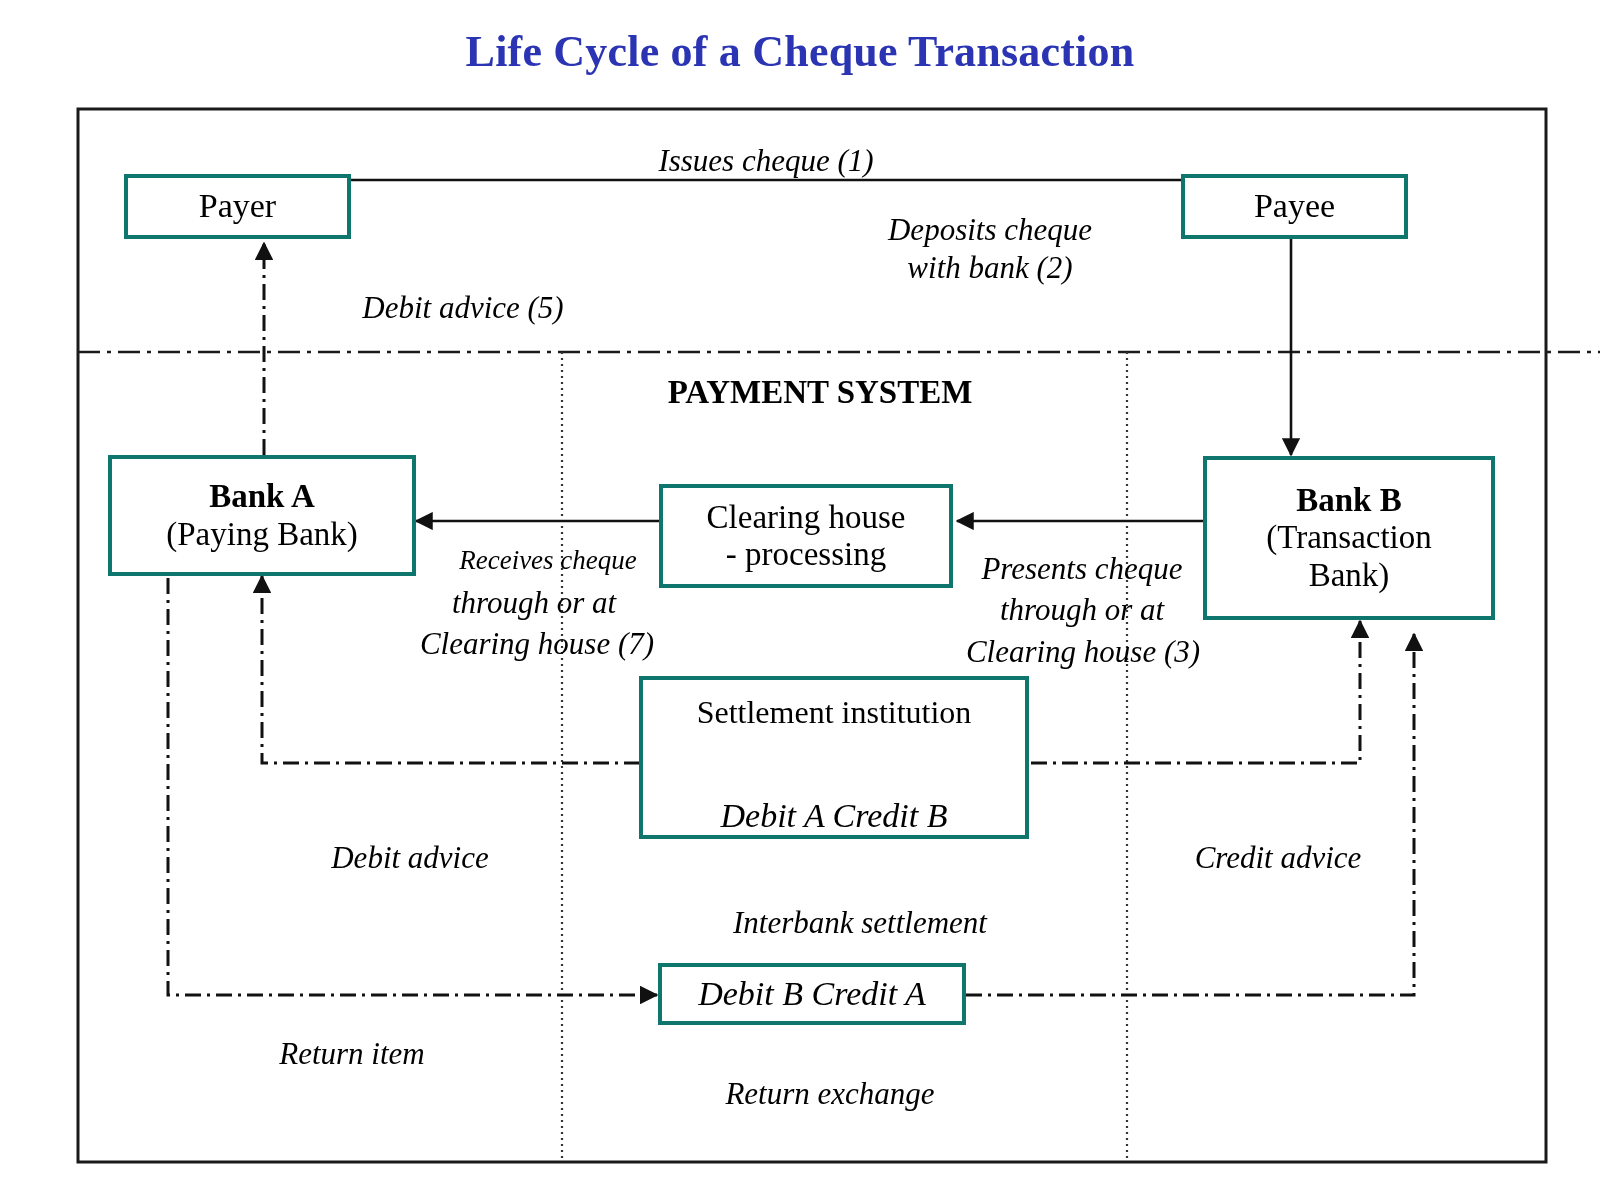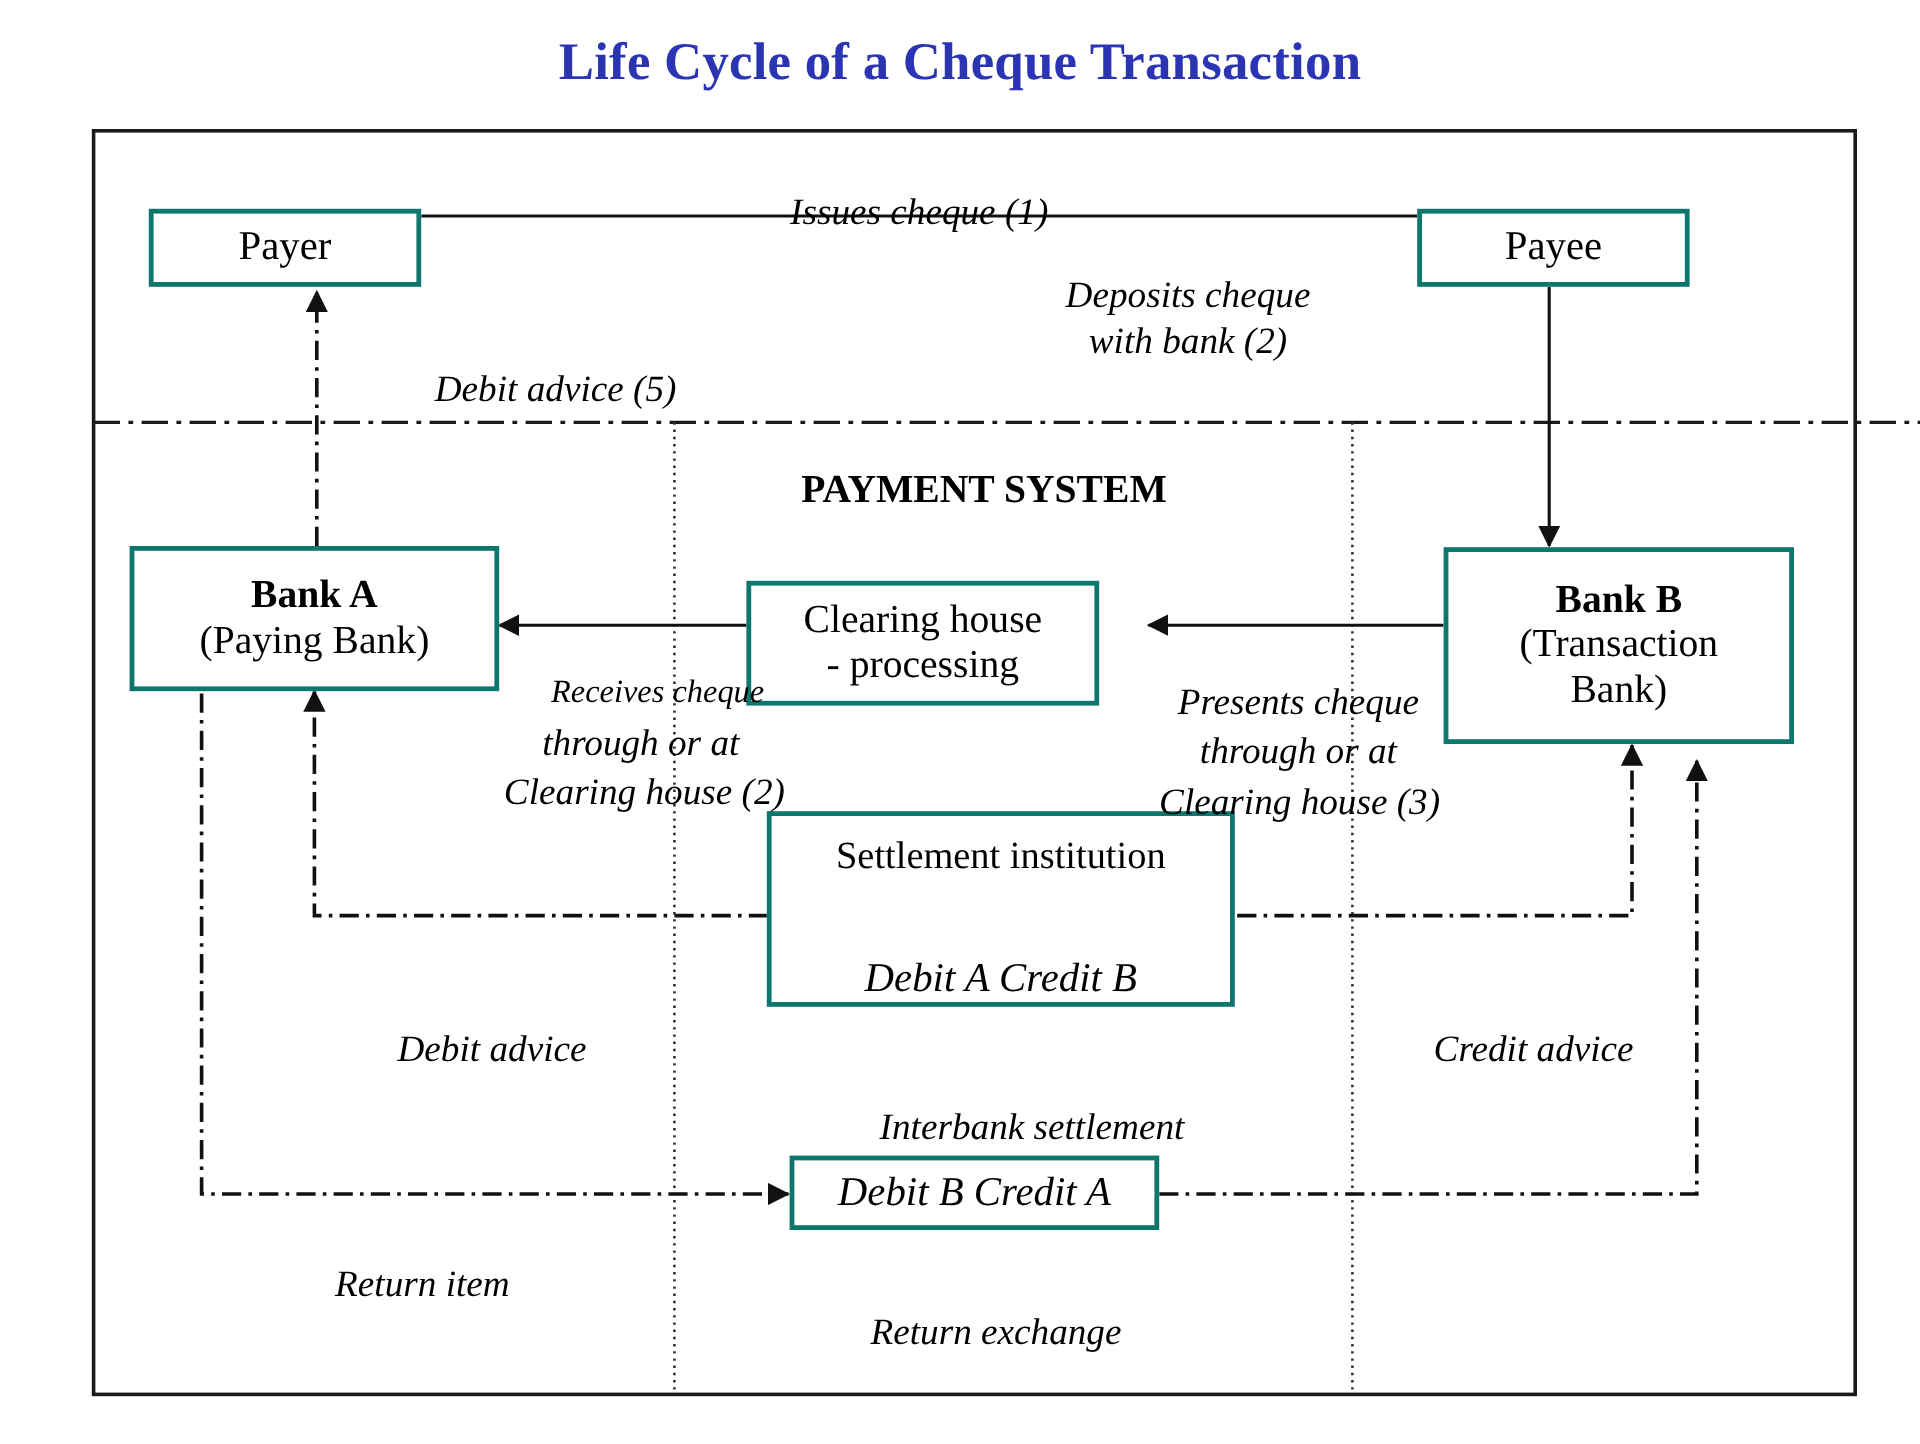--- a/index.html
+++ b/index.html
@@ -39,21 +39,20 @@
     letter-spacing: 0.2px;
     color: #2b35b4;
     white-space: nowrap;
   }
   .lbl {
     position: absolute;
     font-family: "Liberation Serif", "DejaVu Serif", serif;
     color: #000000;
     line-height: 1.18;
     white-space: pre;
-    margin-top: 16px;
   }
   .lbl.italic { font-style: italic; }
   .lbl.bold   { font-weight: bold; }
   .lbl.center { text-align: center; }
   .nodebox {
     position: absolute;
     box-sizing: border-box;
     border: 4px solid #0f766e;
     background: #ffffff;
     display: flex;
@@ -124,21 +123,21 @@
     <span class="ln bold">Bank A</span>
     <span class="ln">(Paying Bank)</span>
   </div>
 
   <div class="nodebox" style="left:1203px; top:456px; width:292px; height:164px; font-size:33px;">
     <span class="ln bold">Bank B</span>
     <span class="ln">(Transaction</span>
     <span class="ln">Bank)</span>
   </div>
 
-  <div class="nodebox" style="left:622px; top:484px; width:294px; height:104px; font-size:33px;align-items:center;">
+  <div class="nodebox" style="left:659px; top:484px; width:294px; height:104px; font-size:33px;align-items:center;">
     <span class="ln">Clearing house</span>
     <span class="ln">- processing</span>
   </div>
 
   <div class="nodebox" style="left:639px; top:676px; width:390px; height:163px; font-size:32px; justify-content:space-between; padding-top:14px;gap:42px;">
     <span class="ln">Settlement institution</span>
     <span class="ln italic" style="font-size:34px; margin-top:4px;">Debit A Credit B</span>
   </div>
 
   <div class="nodebox" style="left:658px; top:963px; width:308px; height:62px; font-size:34px;">
@@ -149,21 +148,21 @@
 
   <div class="lbl italic center" style="left:566px; top:143px; width:400px; font-size:31px;">Issues cheque (1)</div>
 
   <div class="lbl italic center" style="left:820px; top:212px; width:340px; font-size:31px;">Deposits cheque</div>
   <div class="lbl italic center" style="left:820px; top:250px; width:340px; font-size:31px;">with bank (2)</div>
 
   <div class="lbl italic center" style="left:308px; top:290px; width:310px; font-size:31px;">Debit advice (5)</div>
 
   <div class="lbl italic center" style="left:420px; top:545px; width:256px; font-size:27px;text-align:center;">Receives cheque</div>
   <div class="lbl italic center" style="left:406px; top:585px; width:256px; font-size:31px;">through or at</div>
-  <div class="lbl italic center" style="left:398px; top:626px; width:278px; font-size:31px;">Clearing house (2)</div>
+  <div class="lbl italic center" style="left:398px; top:626px; width:278px; font-size:31px;">Clearing house (7)</div>
 
   <div class="lbl italic center" style="left:956px; top:551px; width:252px; font-size:31px;">Presents cheque</div>
   <div class="lbl italic center" style="left:956px; top:592px; width:252px; font-size:31px;">through or at</div>
   <div class="lbl italic center" style="left:944px; top:634px; width:278px; font-size:31px;">Clearing house (3)</div>
 
   <div class="lbl italic center" style="left:258px; top:840px; width:304px; font-size:31px;">Debit advice</div>
 
   <div class="lbl italic center" style="left:1128px; top:840px; width:300px; font-size:31px;">Credit advice</div>
 
   <div class="lbl italic center" style="left:650px; top:905px; width:420px; font-size:31px;">Interbank settlement</div>

